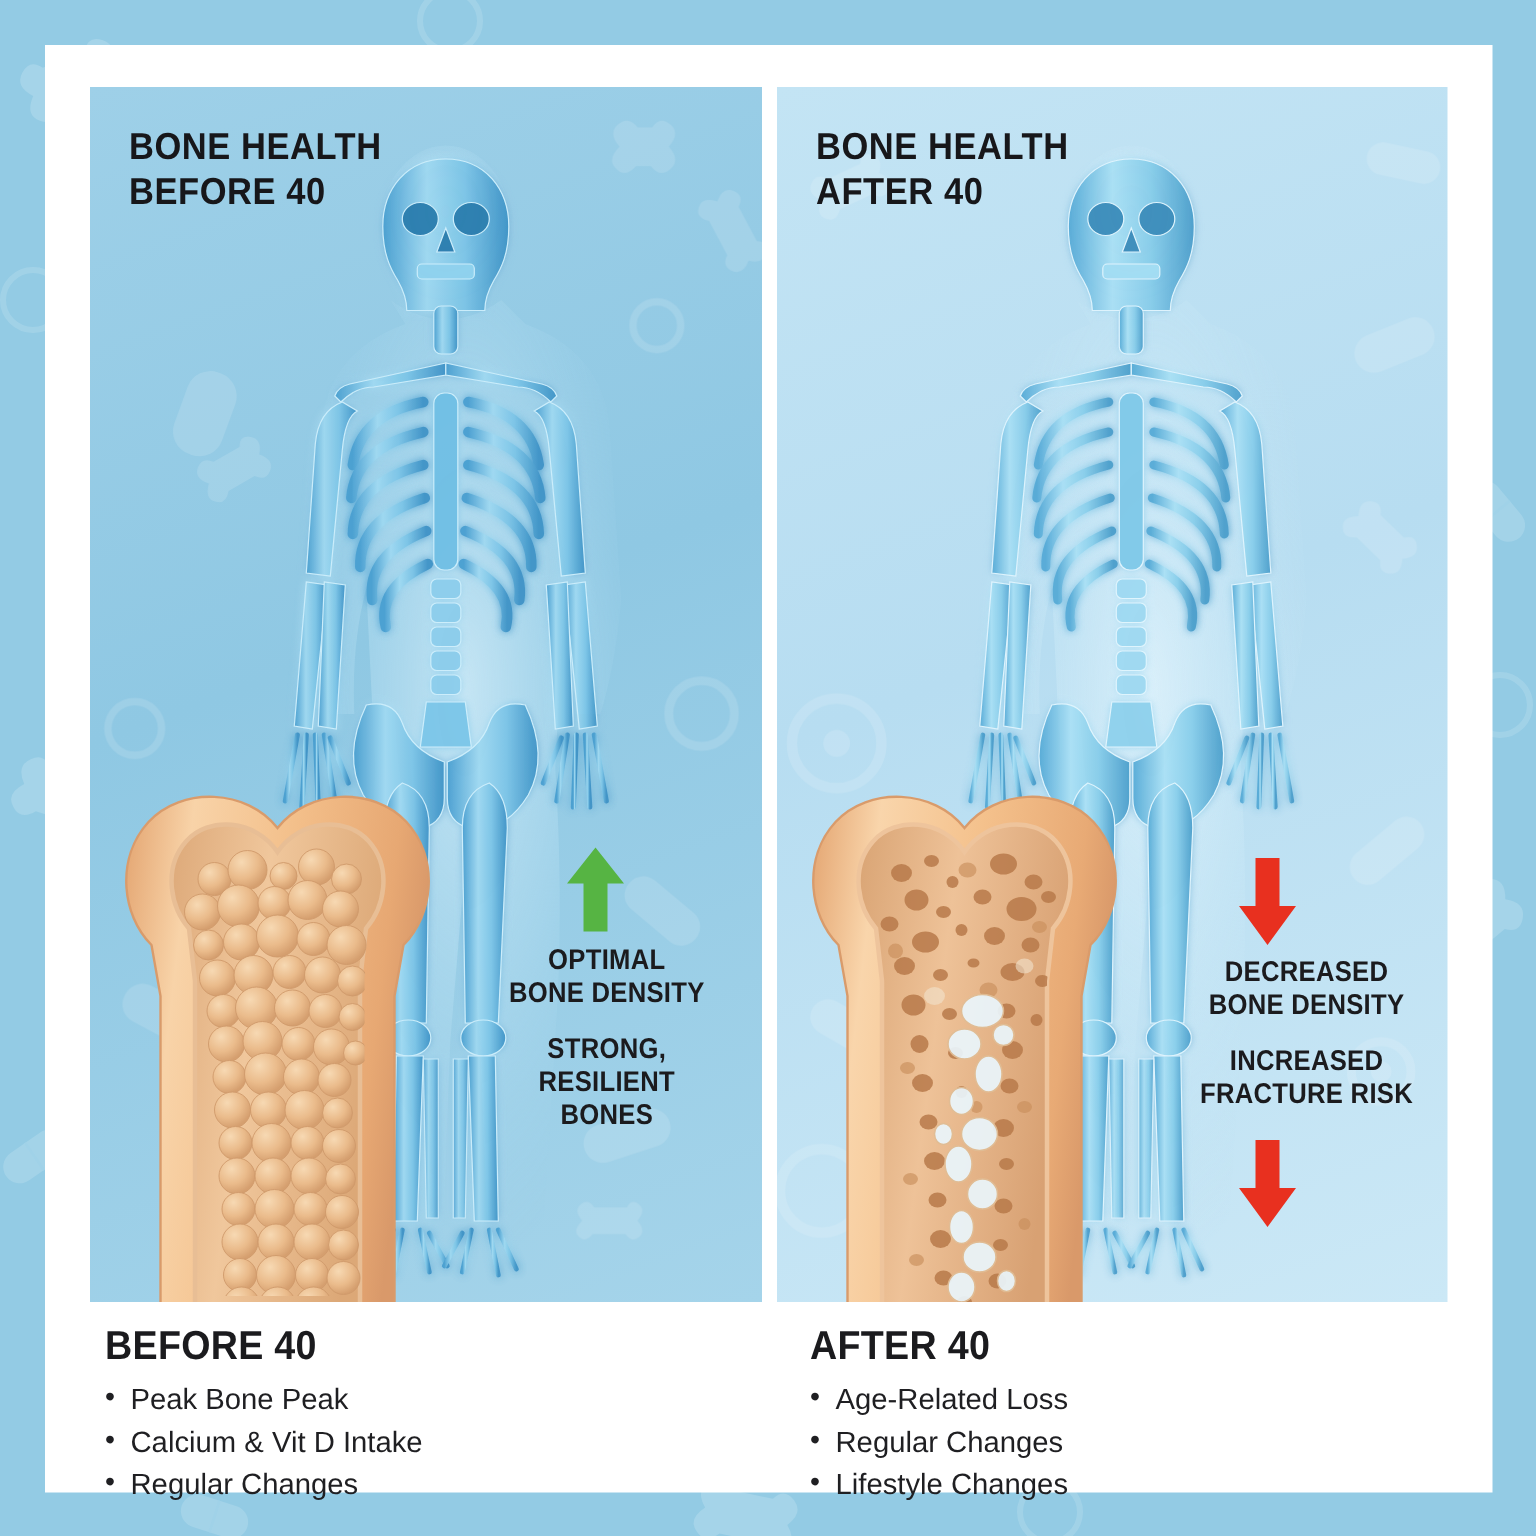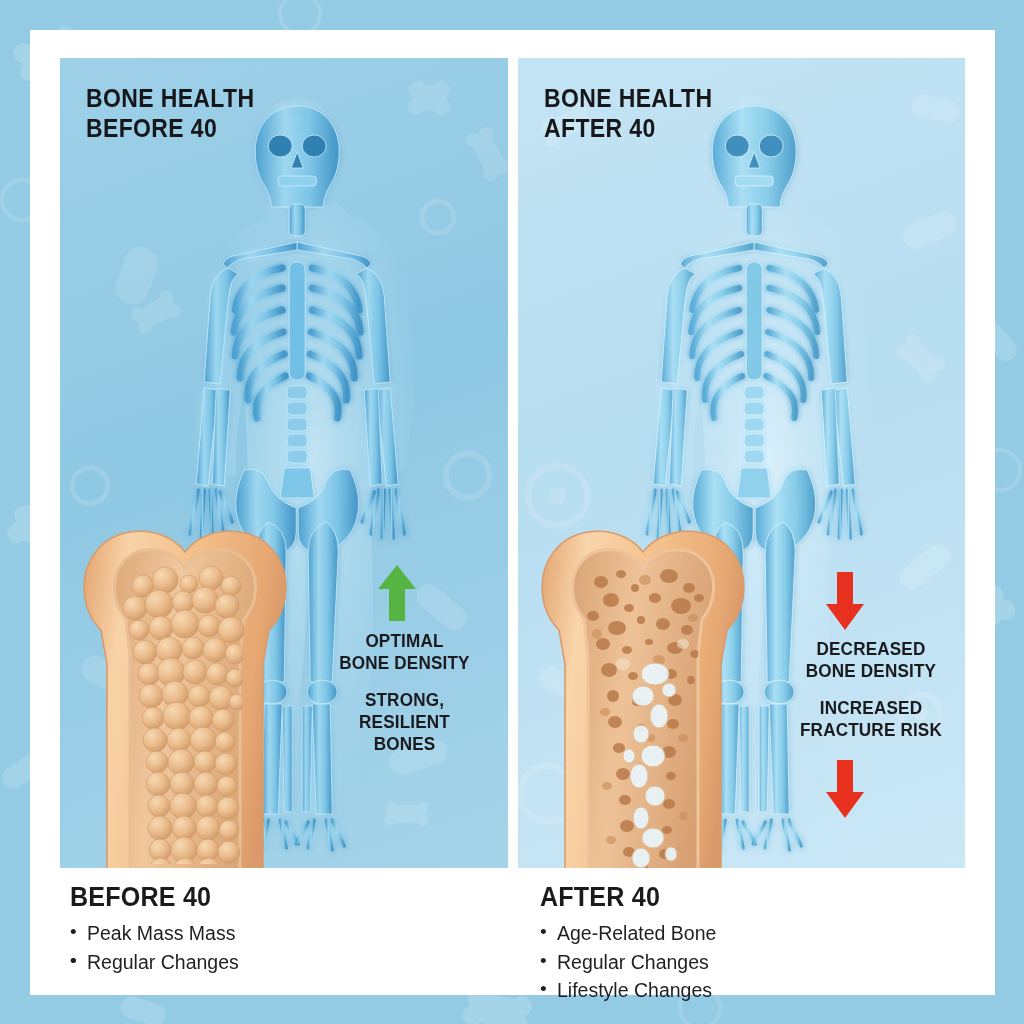--- a/index.html
+++ b/index.html
@@ -721,29 +721,29 @@
           </svg>
         </div>
       </div>
     </div>
 
     <div id="captions">
 
       <div class="caption">
         <div class="caption-title">BEFORE 40</div>
         <ul class="caption-list">
-          <li><span class="bullet">•</span><span>Peak Mass Mass</span></li>
-          <li><span class="bullet">•</span></li>
+          <li><span class="bullet">•</span><span>Peak Bone Peak</span></li>
+          <li><span class="bullet">•</span><span>Calcium &amp; Vit D Intake</span></li>
           <li><span class="bullet">•</span><span>Regular Changes</span></li>
         </ul>
       </div>
 
       <div class="caption">
         <div class="caption-title">AFTER 40</div>
         <ul class="caption-list">
-          <li><span class="bullet">•</span><span>Age-Related Bone</span></li>
+          <li><span class="bullet">•</span><span>Age-Related Loss</span></li>
           <li><span class="bullet">•</span><span>Regular Changes</span></li>
           <li><span class="bullet">•</span><span>Lifestyle Changes</span></li>
         </ul>
       </div>
     </div>
   </div>
 </div>
 
 </body></html>

